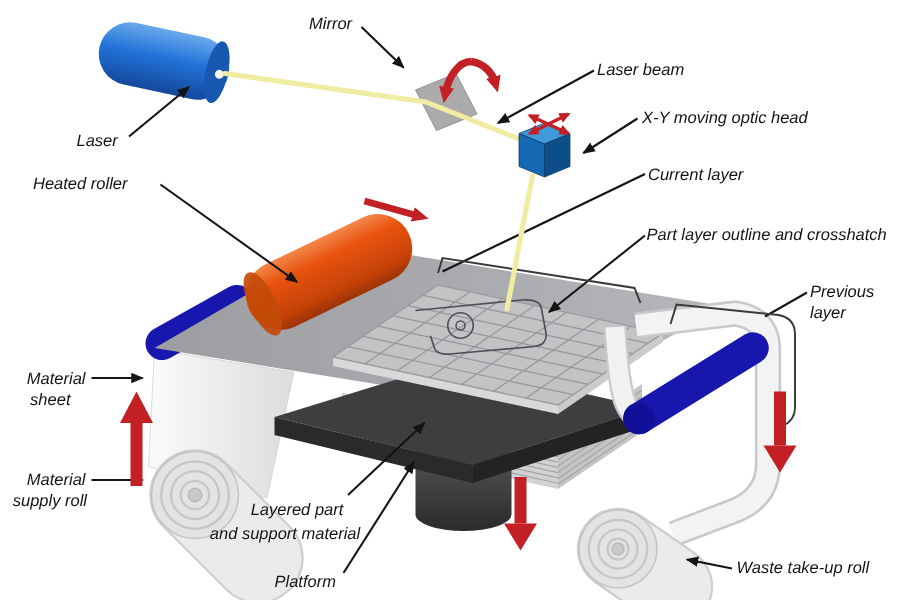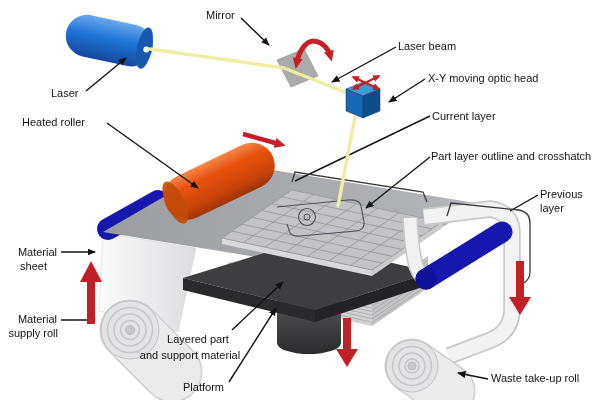--- a/index.html
+++ b/index.html
@@ -1,17 +1,17 @@
 <!DOCTYPE html>
 <html style="--laser_blue: #2173d8; --cube_blue: #1569b2; --roller_orange: #e8530e; --roller_navy: #1717ad; --beam_yellow: #f0eca2; --arrow_red: #c32026; --mirror_gray: #ababab; --sheet_gray: #a9abae; --band_white: #f3f3f4; --platform_dark: #3e3e41; --text: #141414;"><head>
 <meta charset="utf-8">
 <style>
   html,body{margin:0;padding:0;background:#fff;}
   .stage{width:600px;height:400px;position:relative;background:#fff;overflow:hidden;
-         font-family:"Liberation Sans",sans-serif;}
+         font-family:"Liberation Sans",sans-serif;font-style:italic;}
   svg{display:block;}
   text{font-size:11px;fill:var(--text,#141414);}
   .ta-e{text-anchor:end}
   .ta-m{text-anchor:middle}
   .leader{stroke:var(--text,#141414);stroke-width:1.4;fill:none;}
   .bracket{stroke:#3a3a3a;stroke-width:1.3;fill:none;}
   .red-fill{fill:var(--arrow_red,#c32026);}
   .red-stroke{stroke:var(--arrow_red,#c32026);fill:none;}
   .navy{stroke:var(--roller_navy,#1717ad);}
   .beam{stroke:var(--beam_yellow,#f0eca2);stroke-width:3.4;fill:none;

